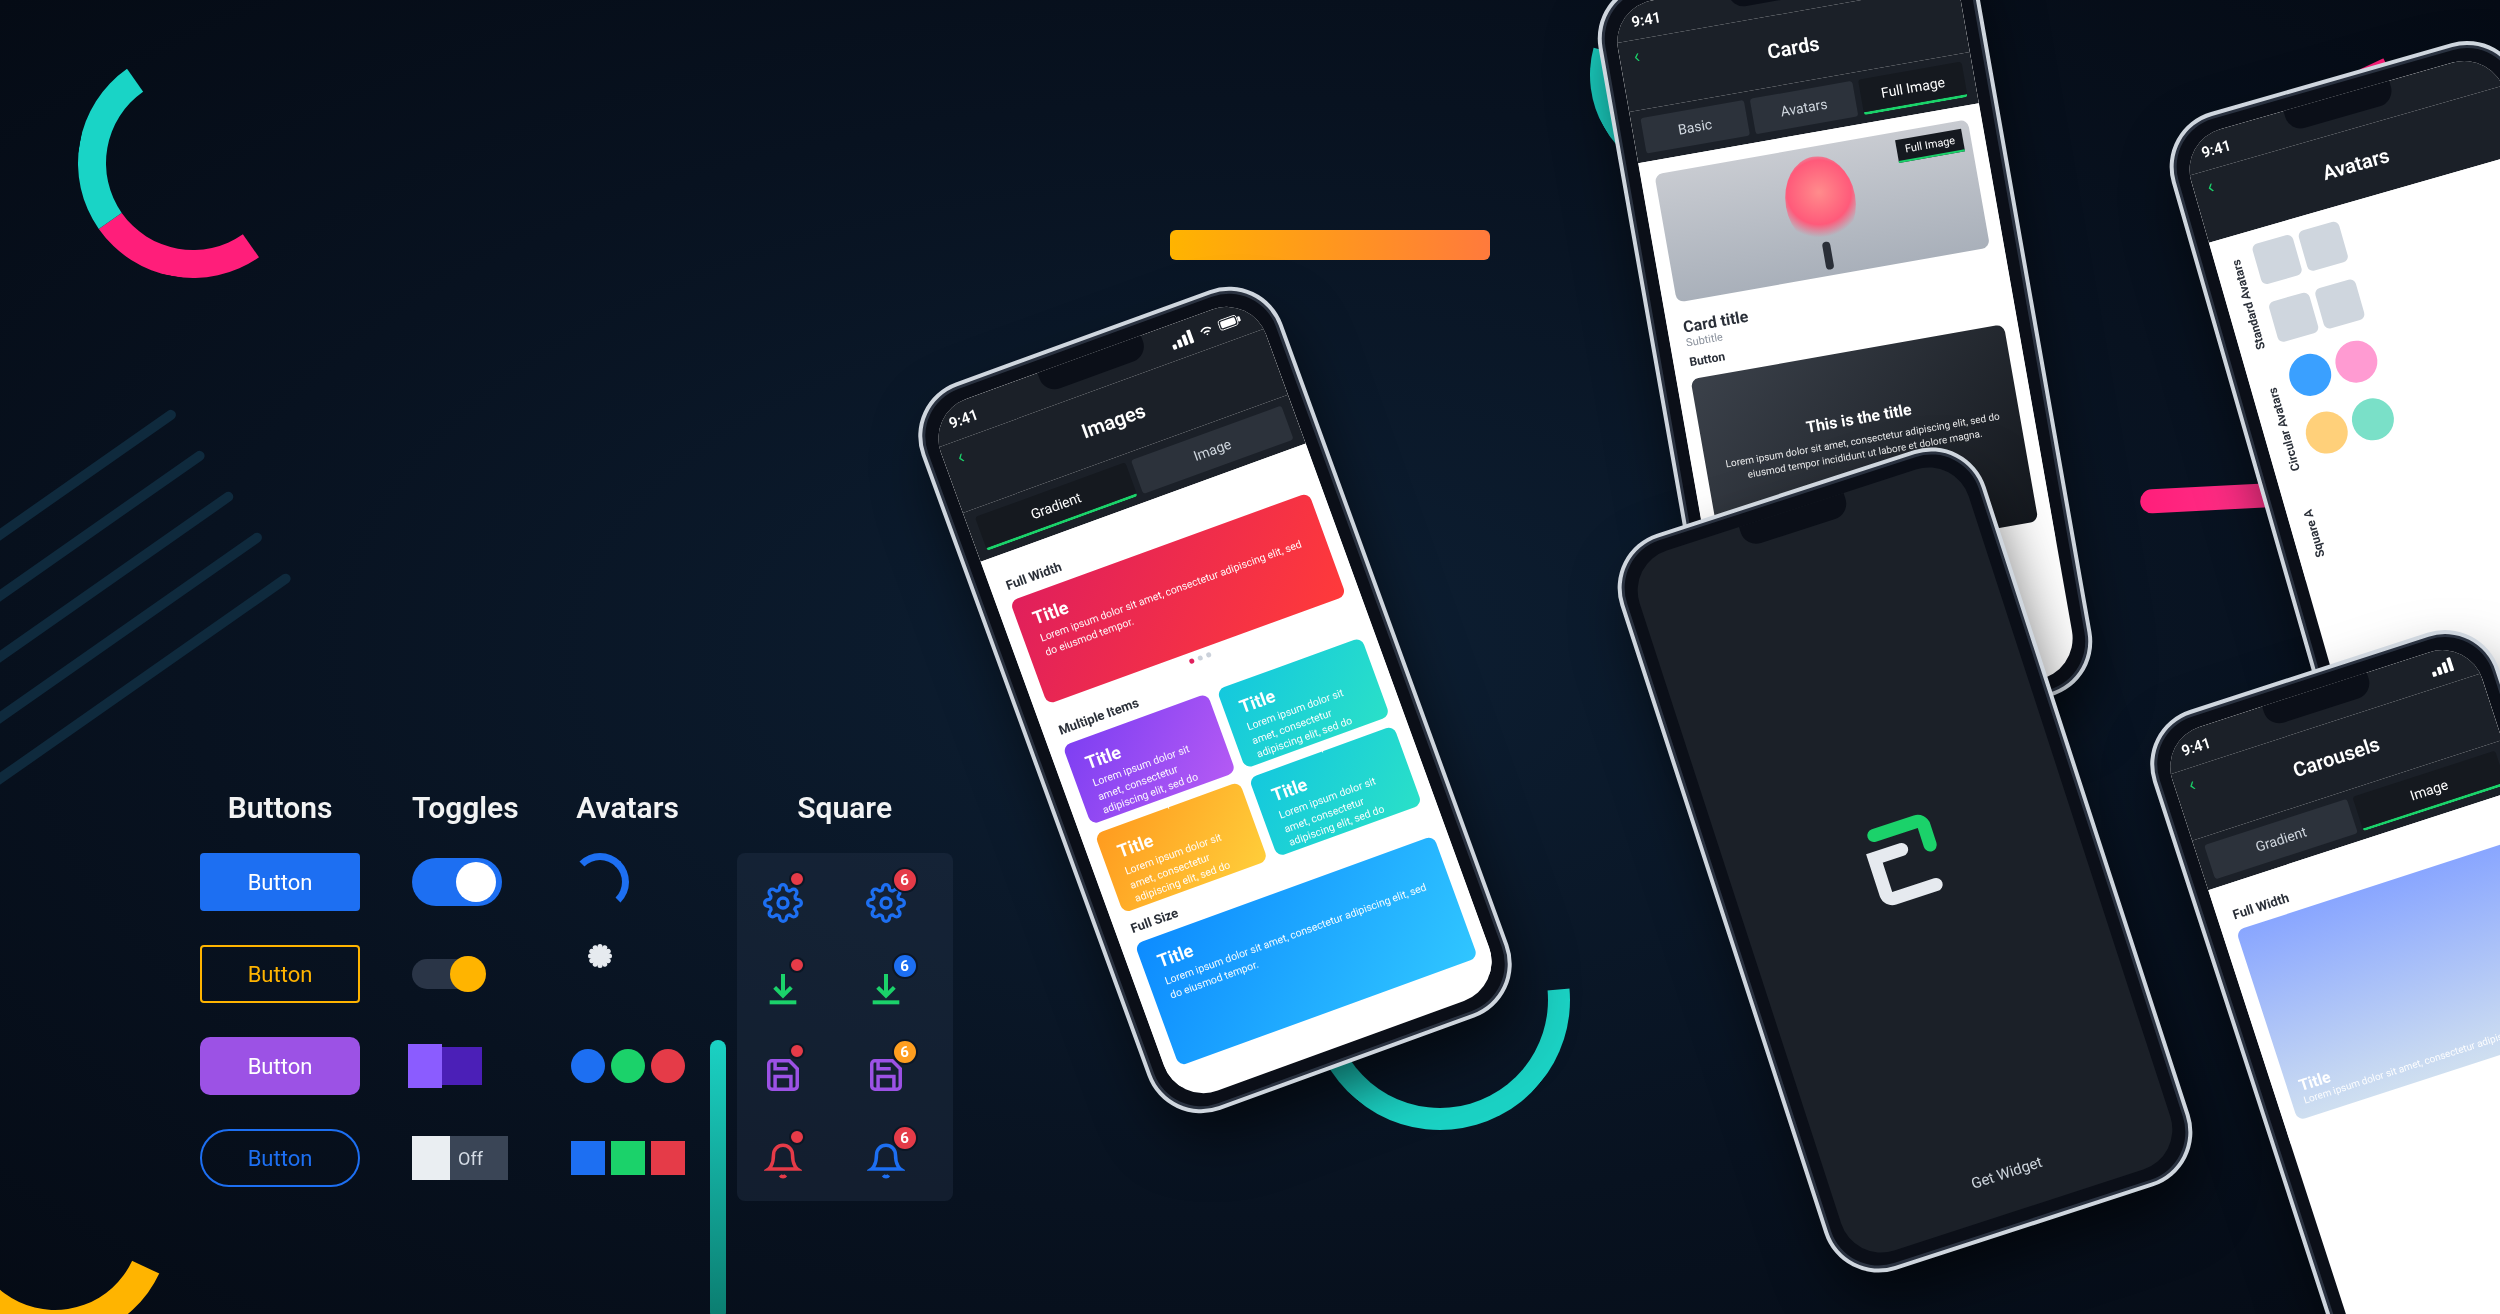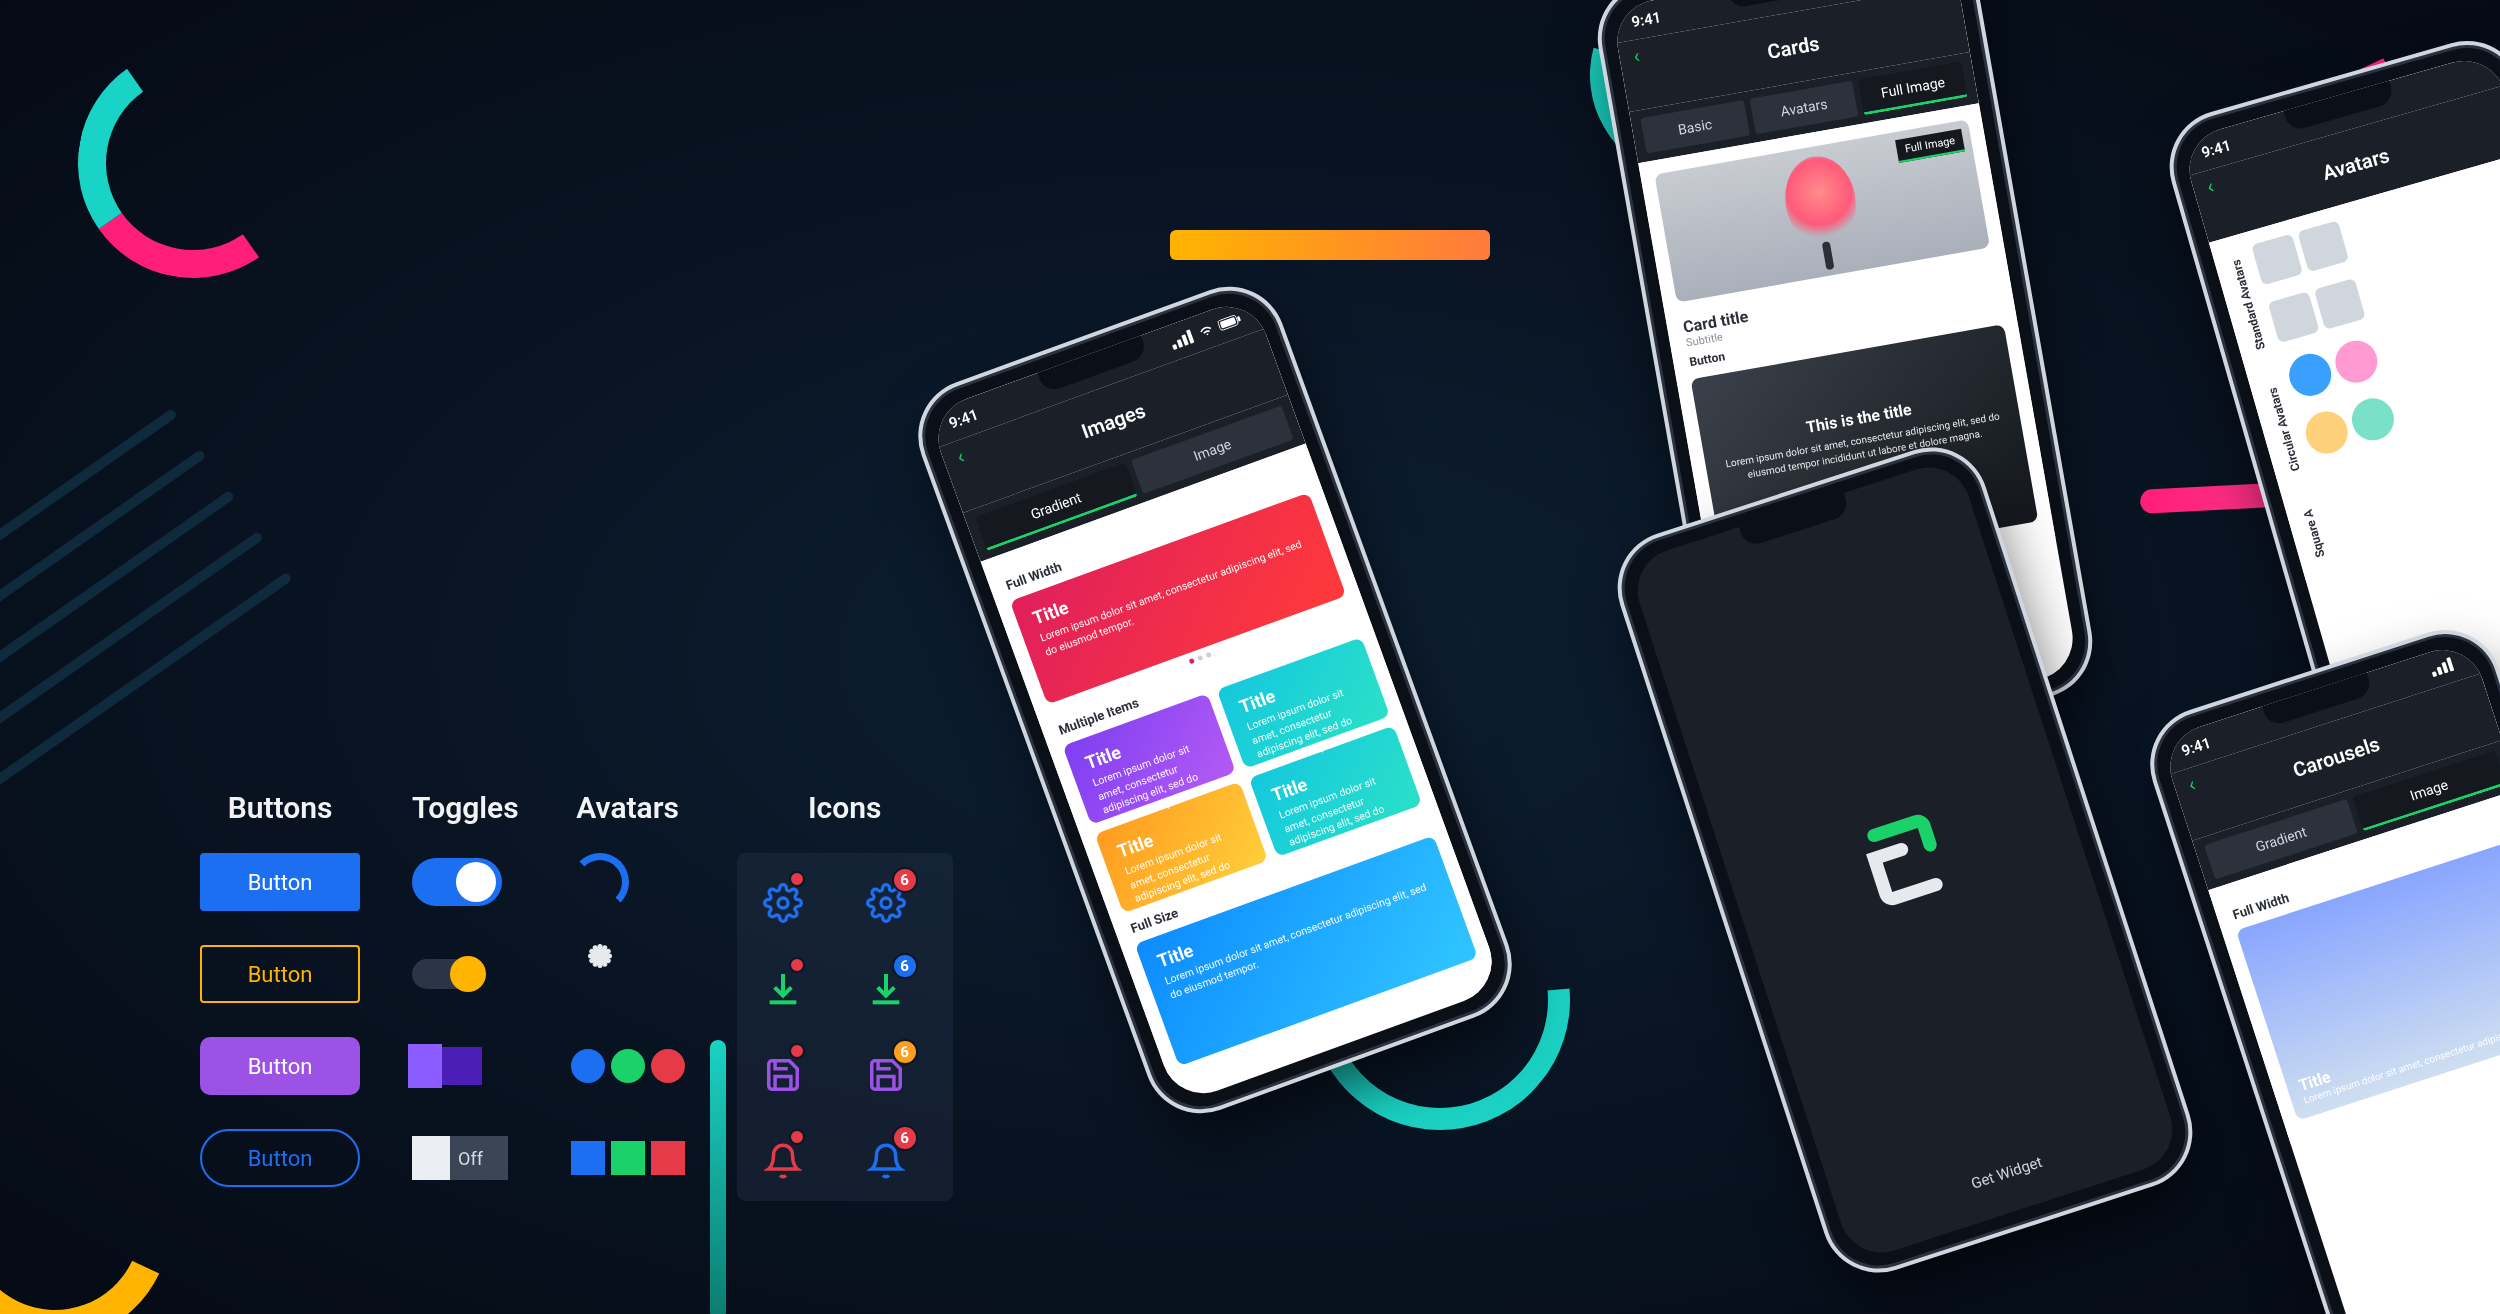--- a/index.html
+++ b/index.html
@@ -192,21 +192,21 @@
     <div class="tog-row">
         <div class="squares">
           <span style="background:#1d6ff2"></span>
           <span style="background:#1bd26a"></span>
           <span style="background:#e53b48"></span>
         </div>
       </div>
   </div>
 
   <div class="col">
-    <h3>Icons</h3>
+    <h3>Square</h3>
     <div class="icons-panel">
       <div class="ic-wrap">
         <svg width="40" height="40" viewBox="0 0 24 24" fill="none" stroke="#1d6ff2" stroke-width="2">
             <circle cx="12" cy="12" r="3"></circle>
             <path d="M19.4 15a1.7 1.7 0 0 0 .34 1.87l.06.06a2 2 0 1 1-2.83 2.83l-.06-.06a1.7 1.7 0 0 0-1.87-.34 1.7 1.7 0 0 0-1 1.55V21a2 2 0 1 1-4 0v-.09a1.7 1.7 0 0 0-1-1.55 1.7 1.7 0 0 0-1.87.34l-.06.06a2 2 0 1 1-2.83-2.83l.06-.06a1.7 1.7 0 0 0 .34-1.87 1.7 1.7 0 0 0-1.55-1H3a2 2 0 1 1 0-4h.09a1.7 1.7 0 0 0 1.55-1 1.7 1.7 0 0 0-.34-1.87l-.06-.06a2 2 0 1 1 2.83-2.83l.06.06a1.7 1.7 0 0 0 1.87.34H9a1.7 1.7 0 0 0 1-1.55V3a2 2 0 1 1 4 0v.09a1.7 1.7 0 0 0 1 1.55 1.7 1.7 0 0 0 1.87-.34l.06-.06a2 2 0 1 1 2.83 2.83l-.06.06a1.7 1.7 0 0 0-.34 1.87V9a1.7 1.7 0 0 0 1.55 1H21a2 2 0 1 1 0 4h-.09a1.7 1.7 0 0 0-1.55 1z"></path>
           </svg>
         <span class="badge-dot"></span>
       </div>
       <div class="ic-wrap">
         <svg width="40" height="40" viewBox="0 0 24 24" fill="none" stroke="#1d6ff2" stroke-width="2">

